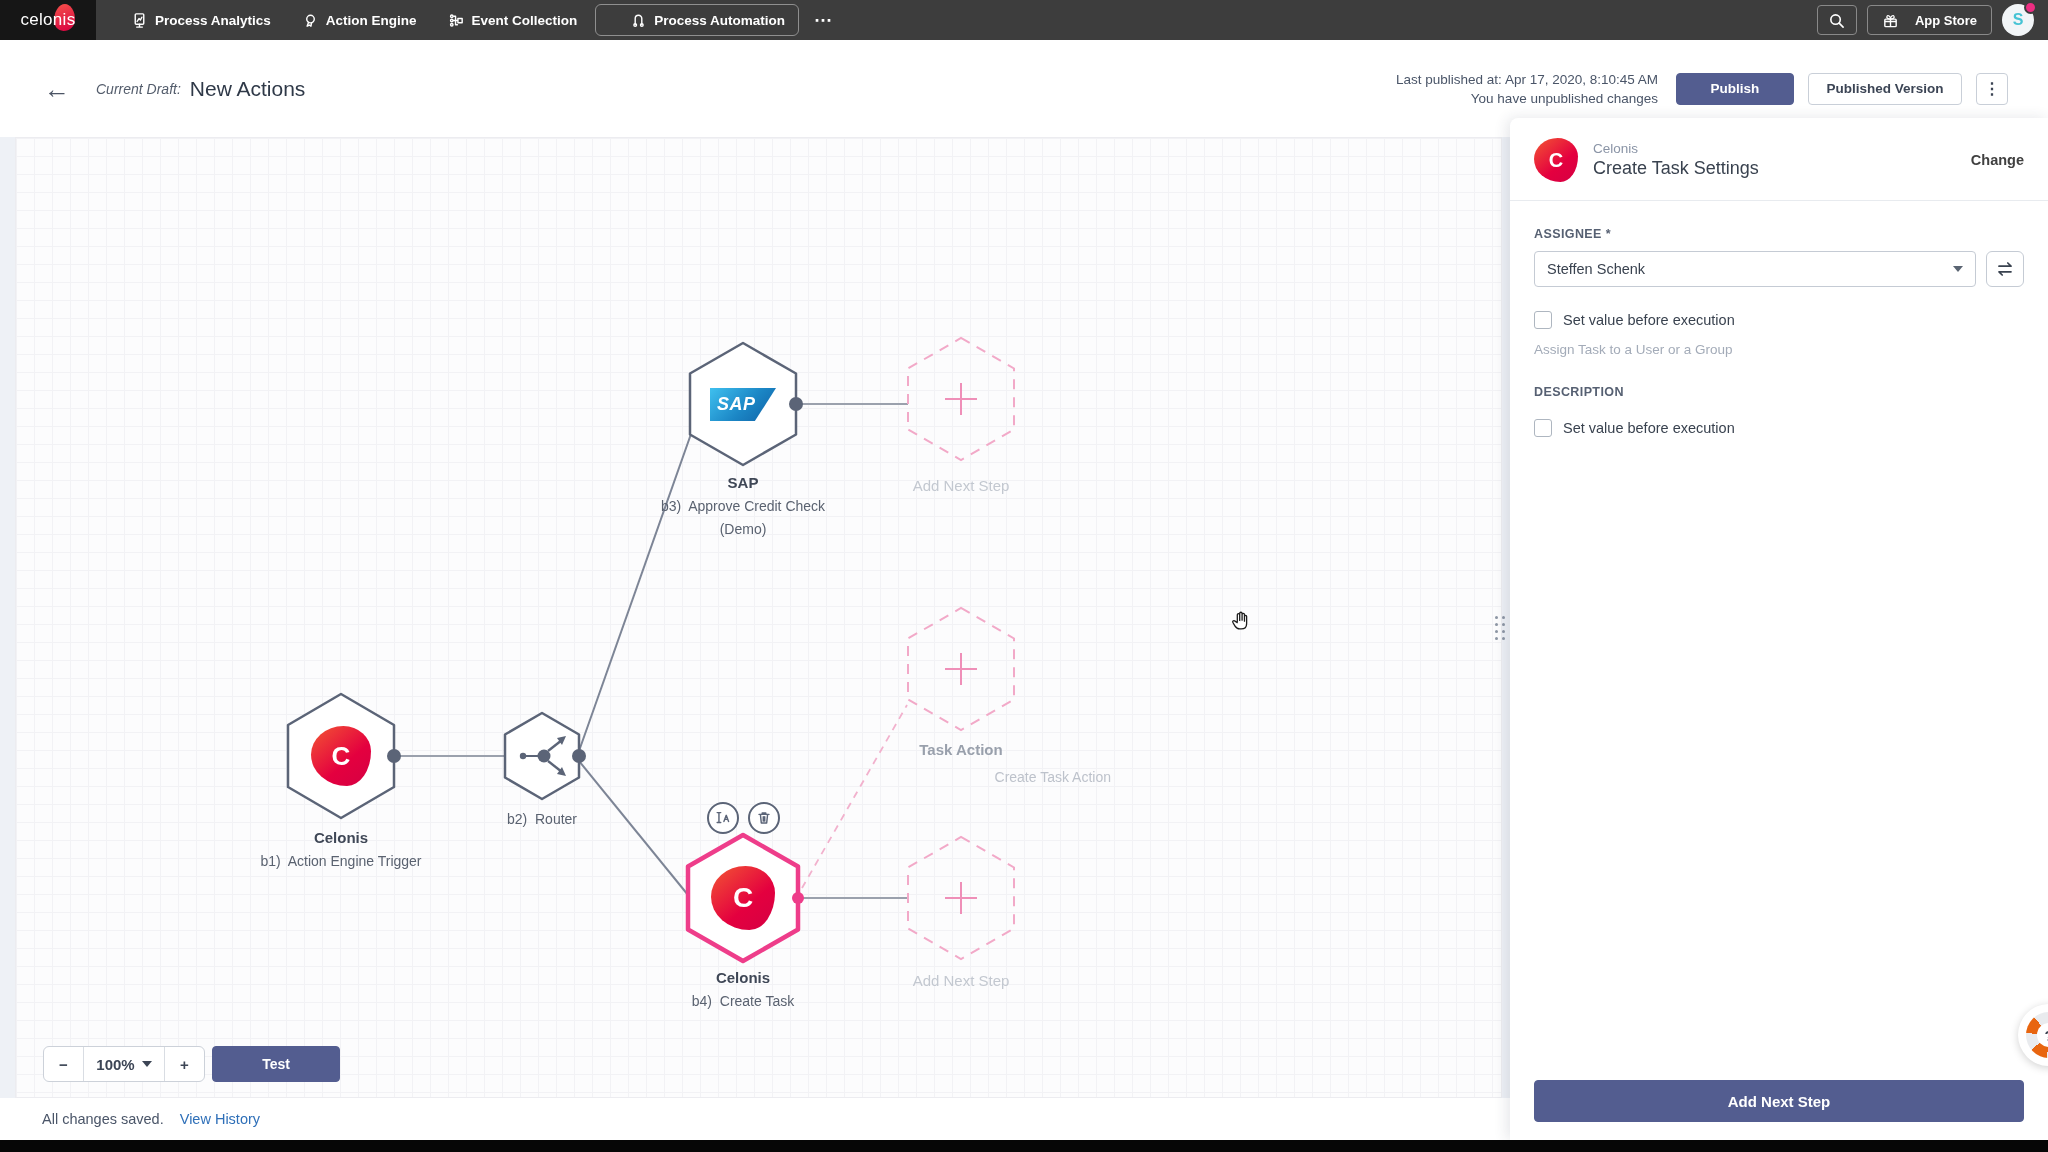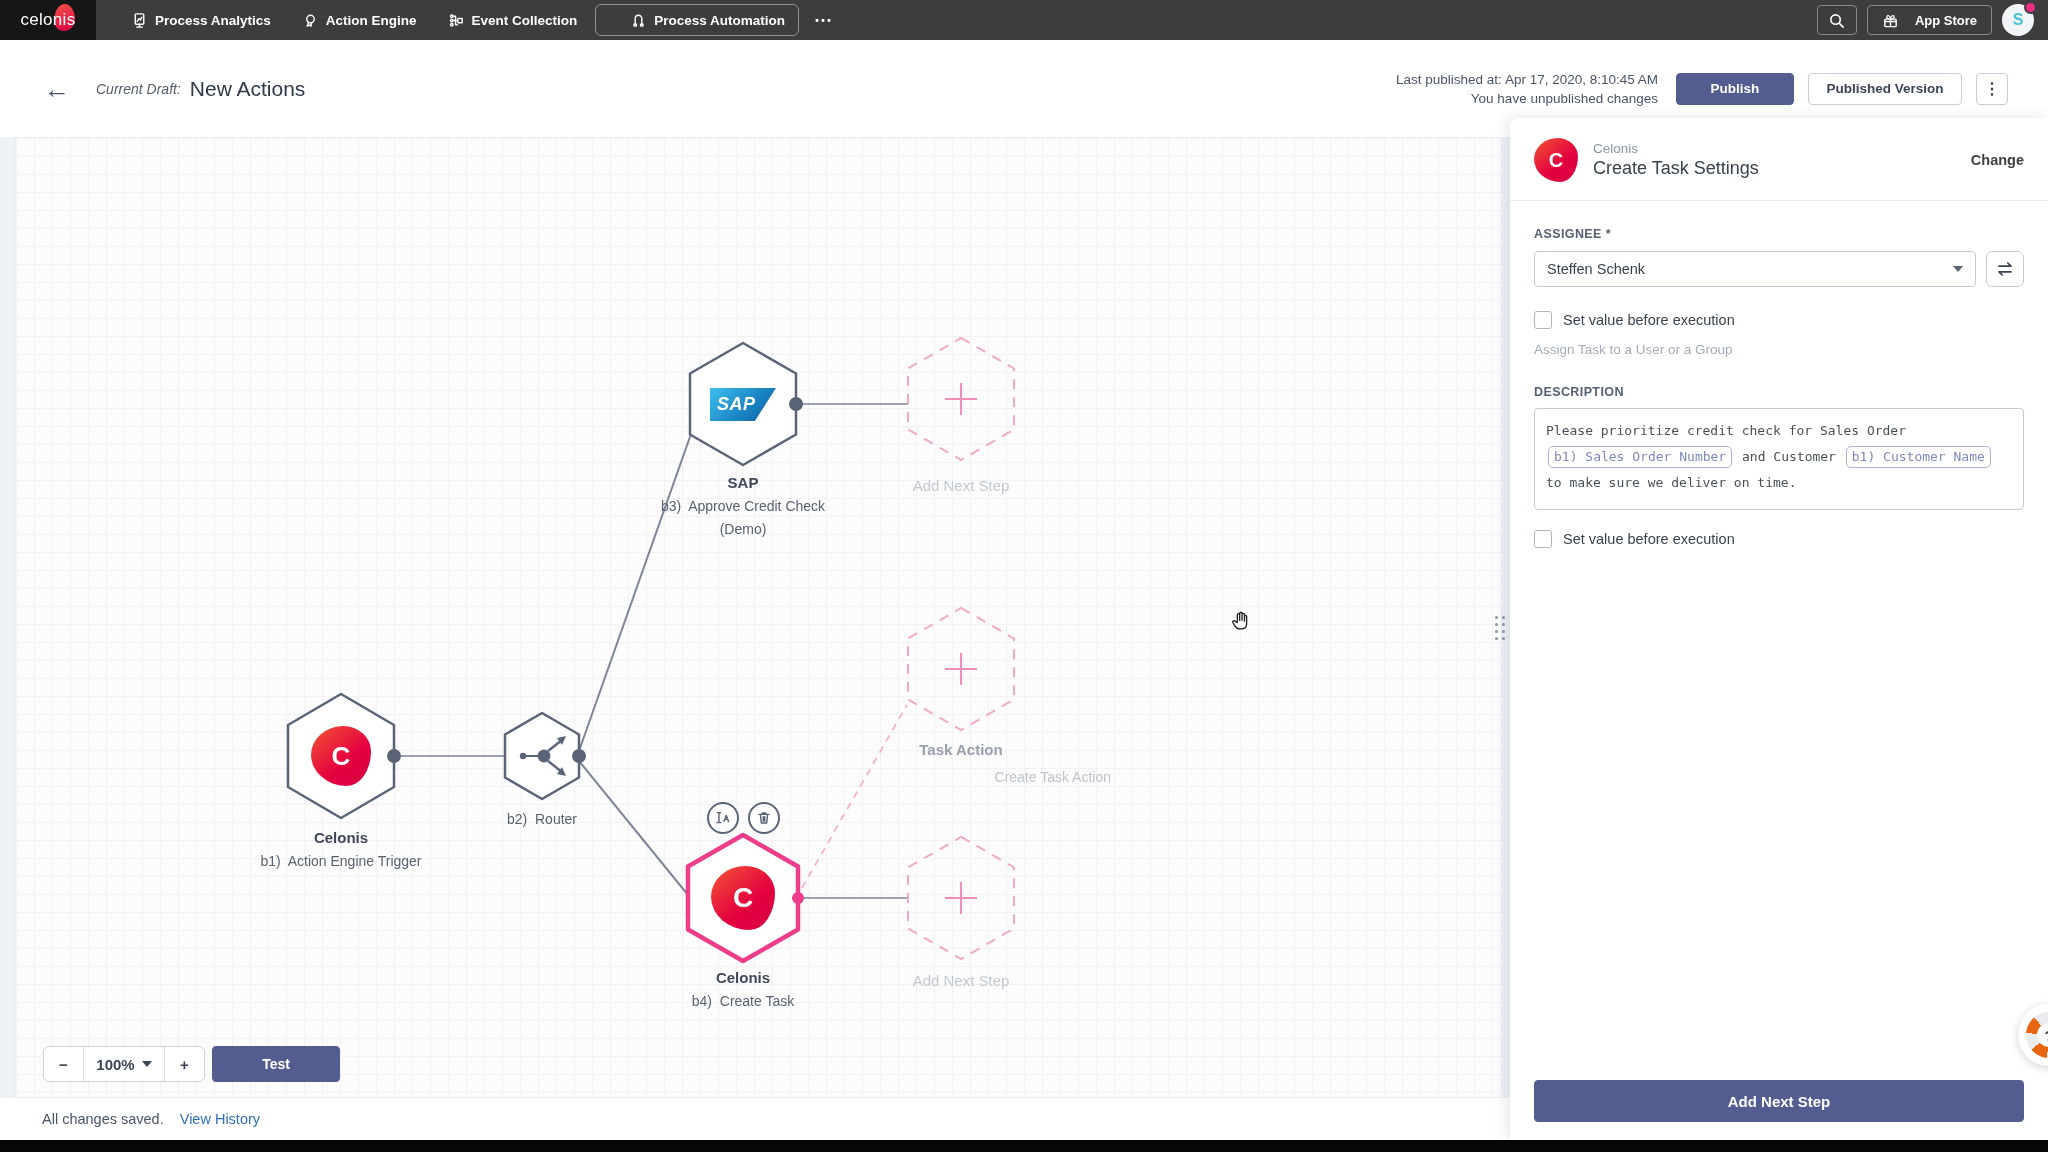--- a/index.html
+++ b/index.html
@@ -313,27 +313,20 @@
           </svg>
       </div>
     </div>
     <div class="check-row">
       <div class="checkbox"></div>
       <span class="check-label">Set value before execution</span>
     </div>
     <div class="hint-text">Assign Task to a User or a Group</div>
 
     <div class="field-label desc-label">DESCRIPTION</div>
-    <div class="desc-box">
-      <span class="mono-note">Please prioritize credit check for Sales Order</span><br>
-      <span class="token-chip">b1) Sales Order Number</span>
-      <span class="mono-note">and Customer</span>
-      <span class="token-chip">b1) Customer Name</span><br>
-      <span class="mono-note">to make sure we deliver on time.</span>
-    </div>
     <div class="check-row" style="margin-top:20px;">
       <div class="checkbox"></div>
       <span class="check-label">Set value before execution</span>
     </div>
   </div>
 
   <div class="btn btn-primary panel-footer-btn">Add Next Step</div>
 </div>
 
 <div class="help-buoy">

